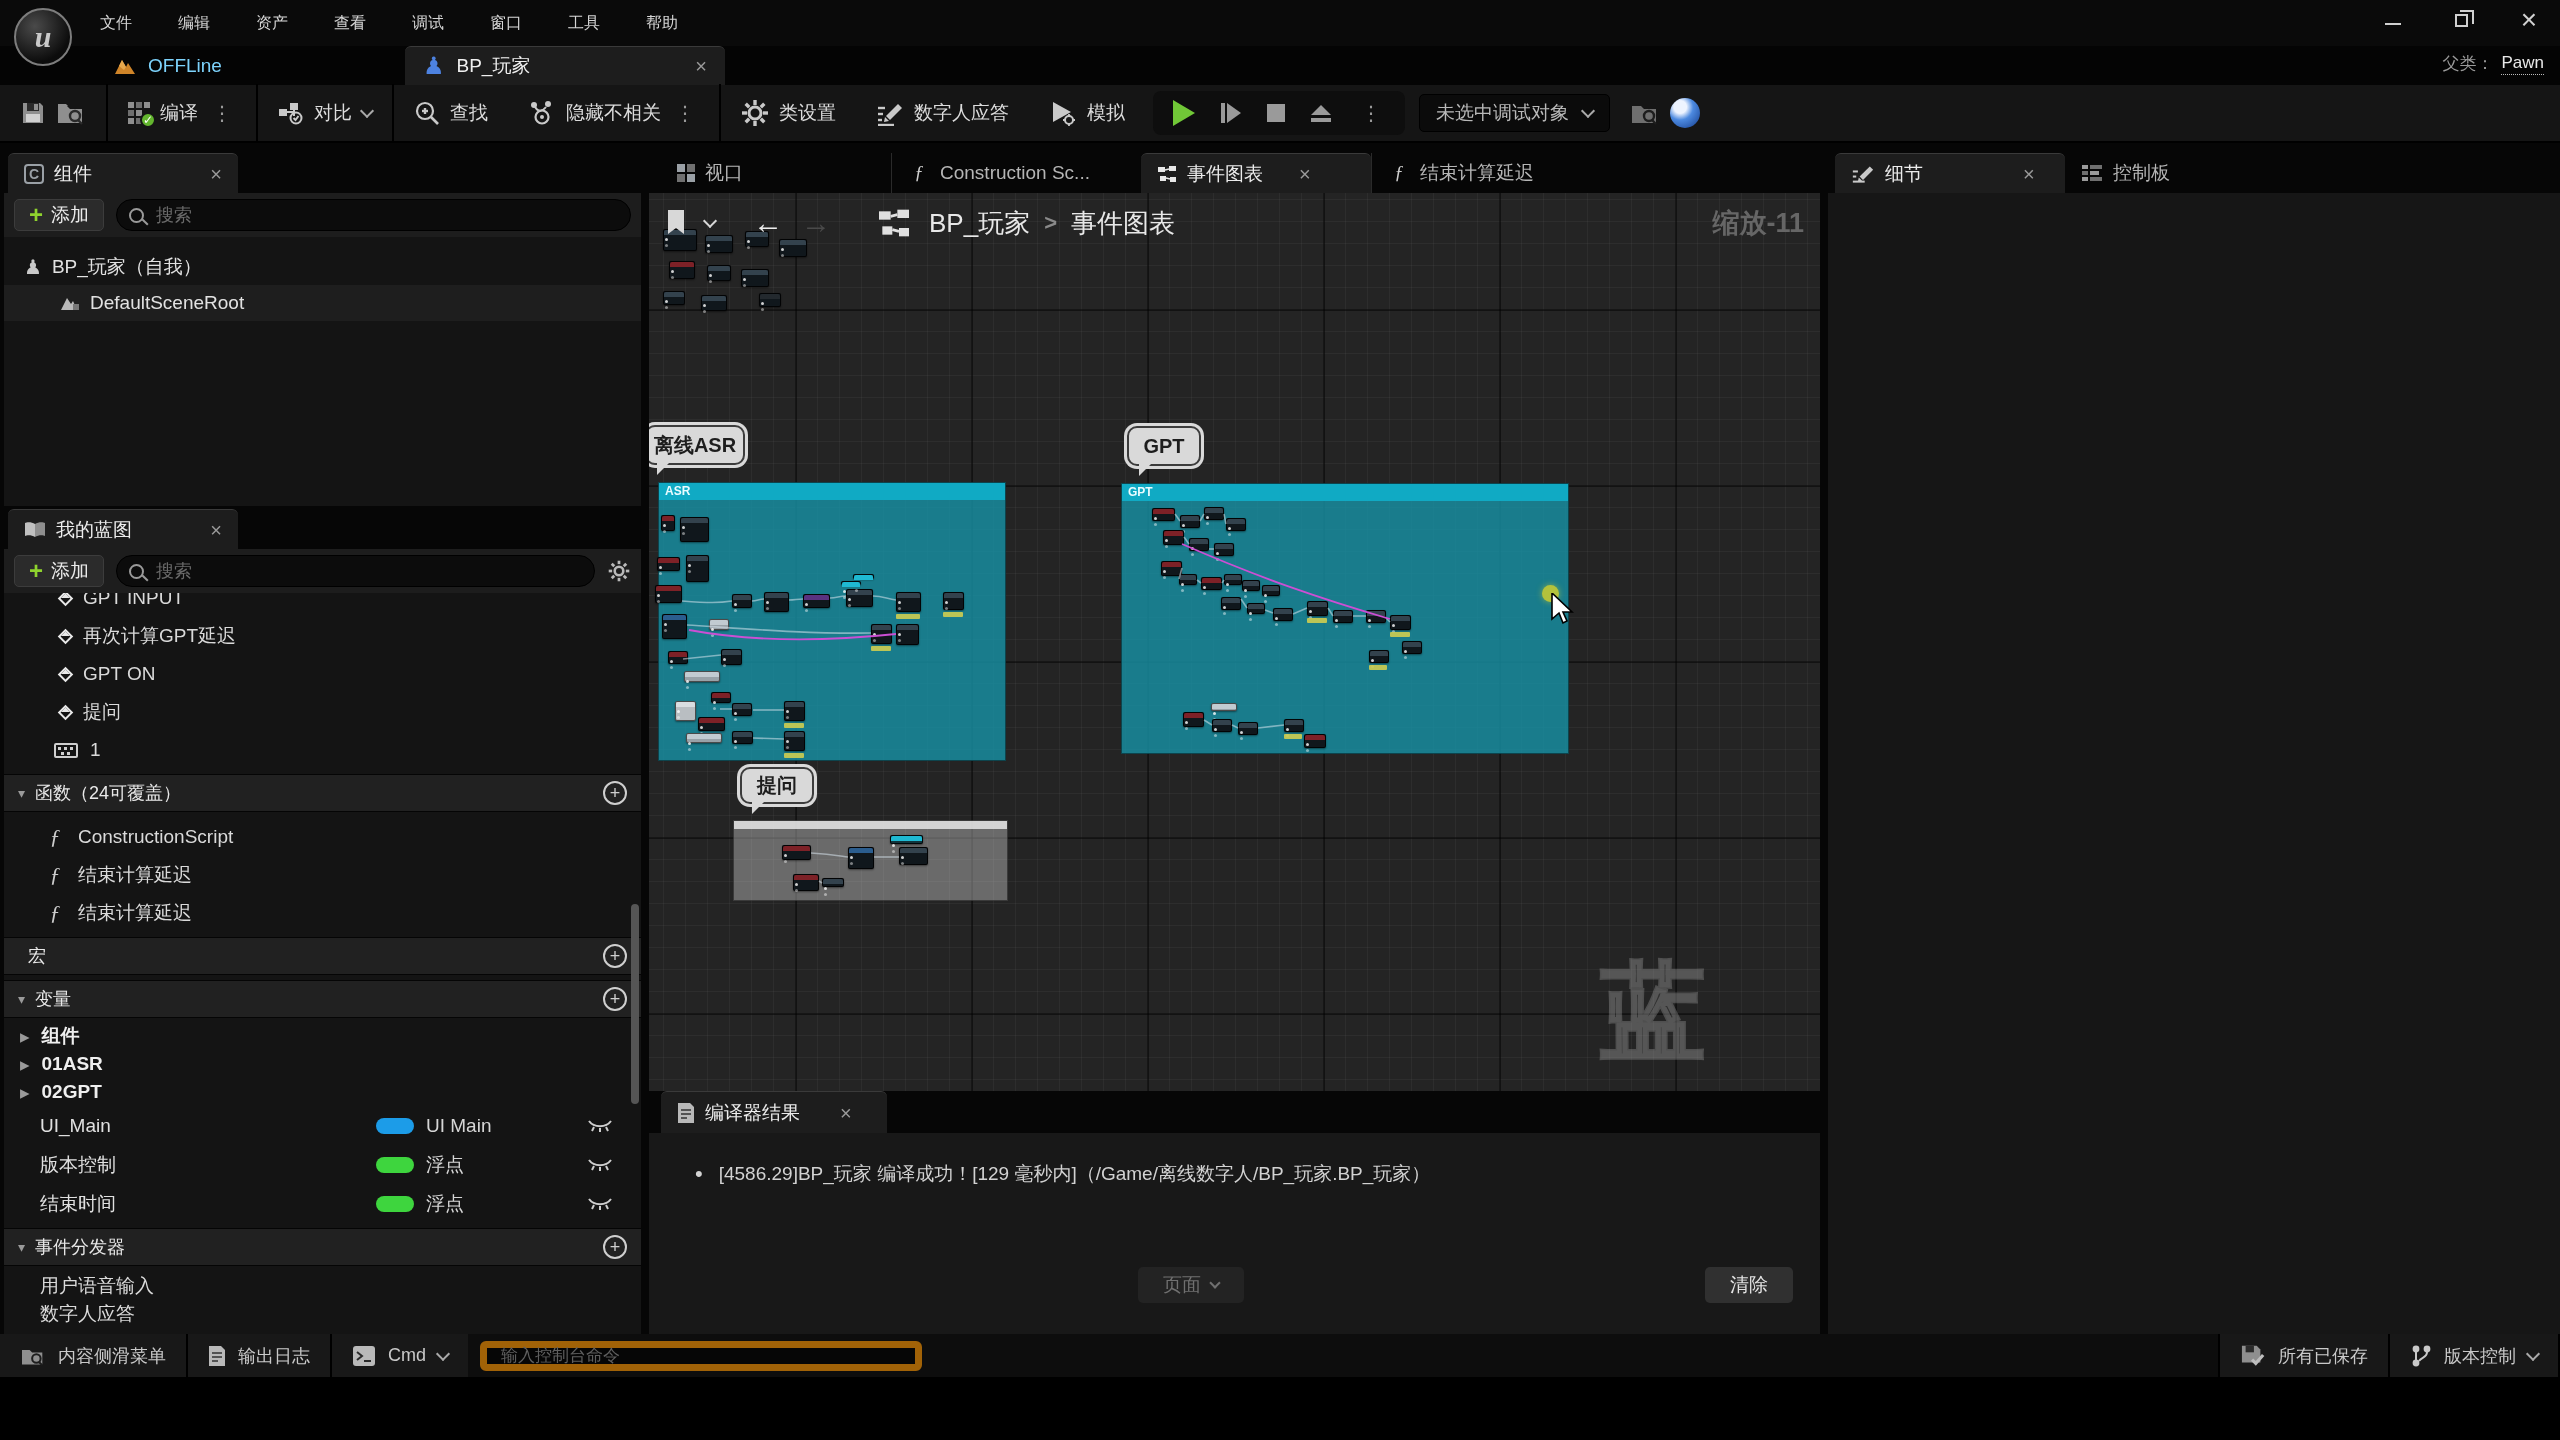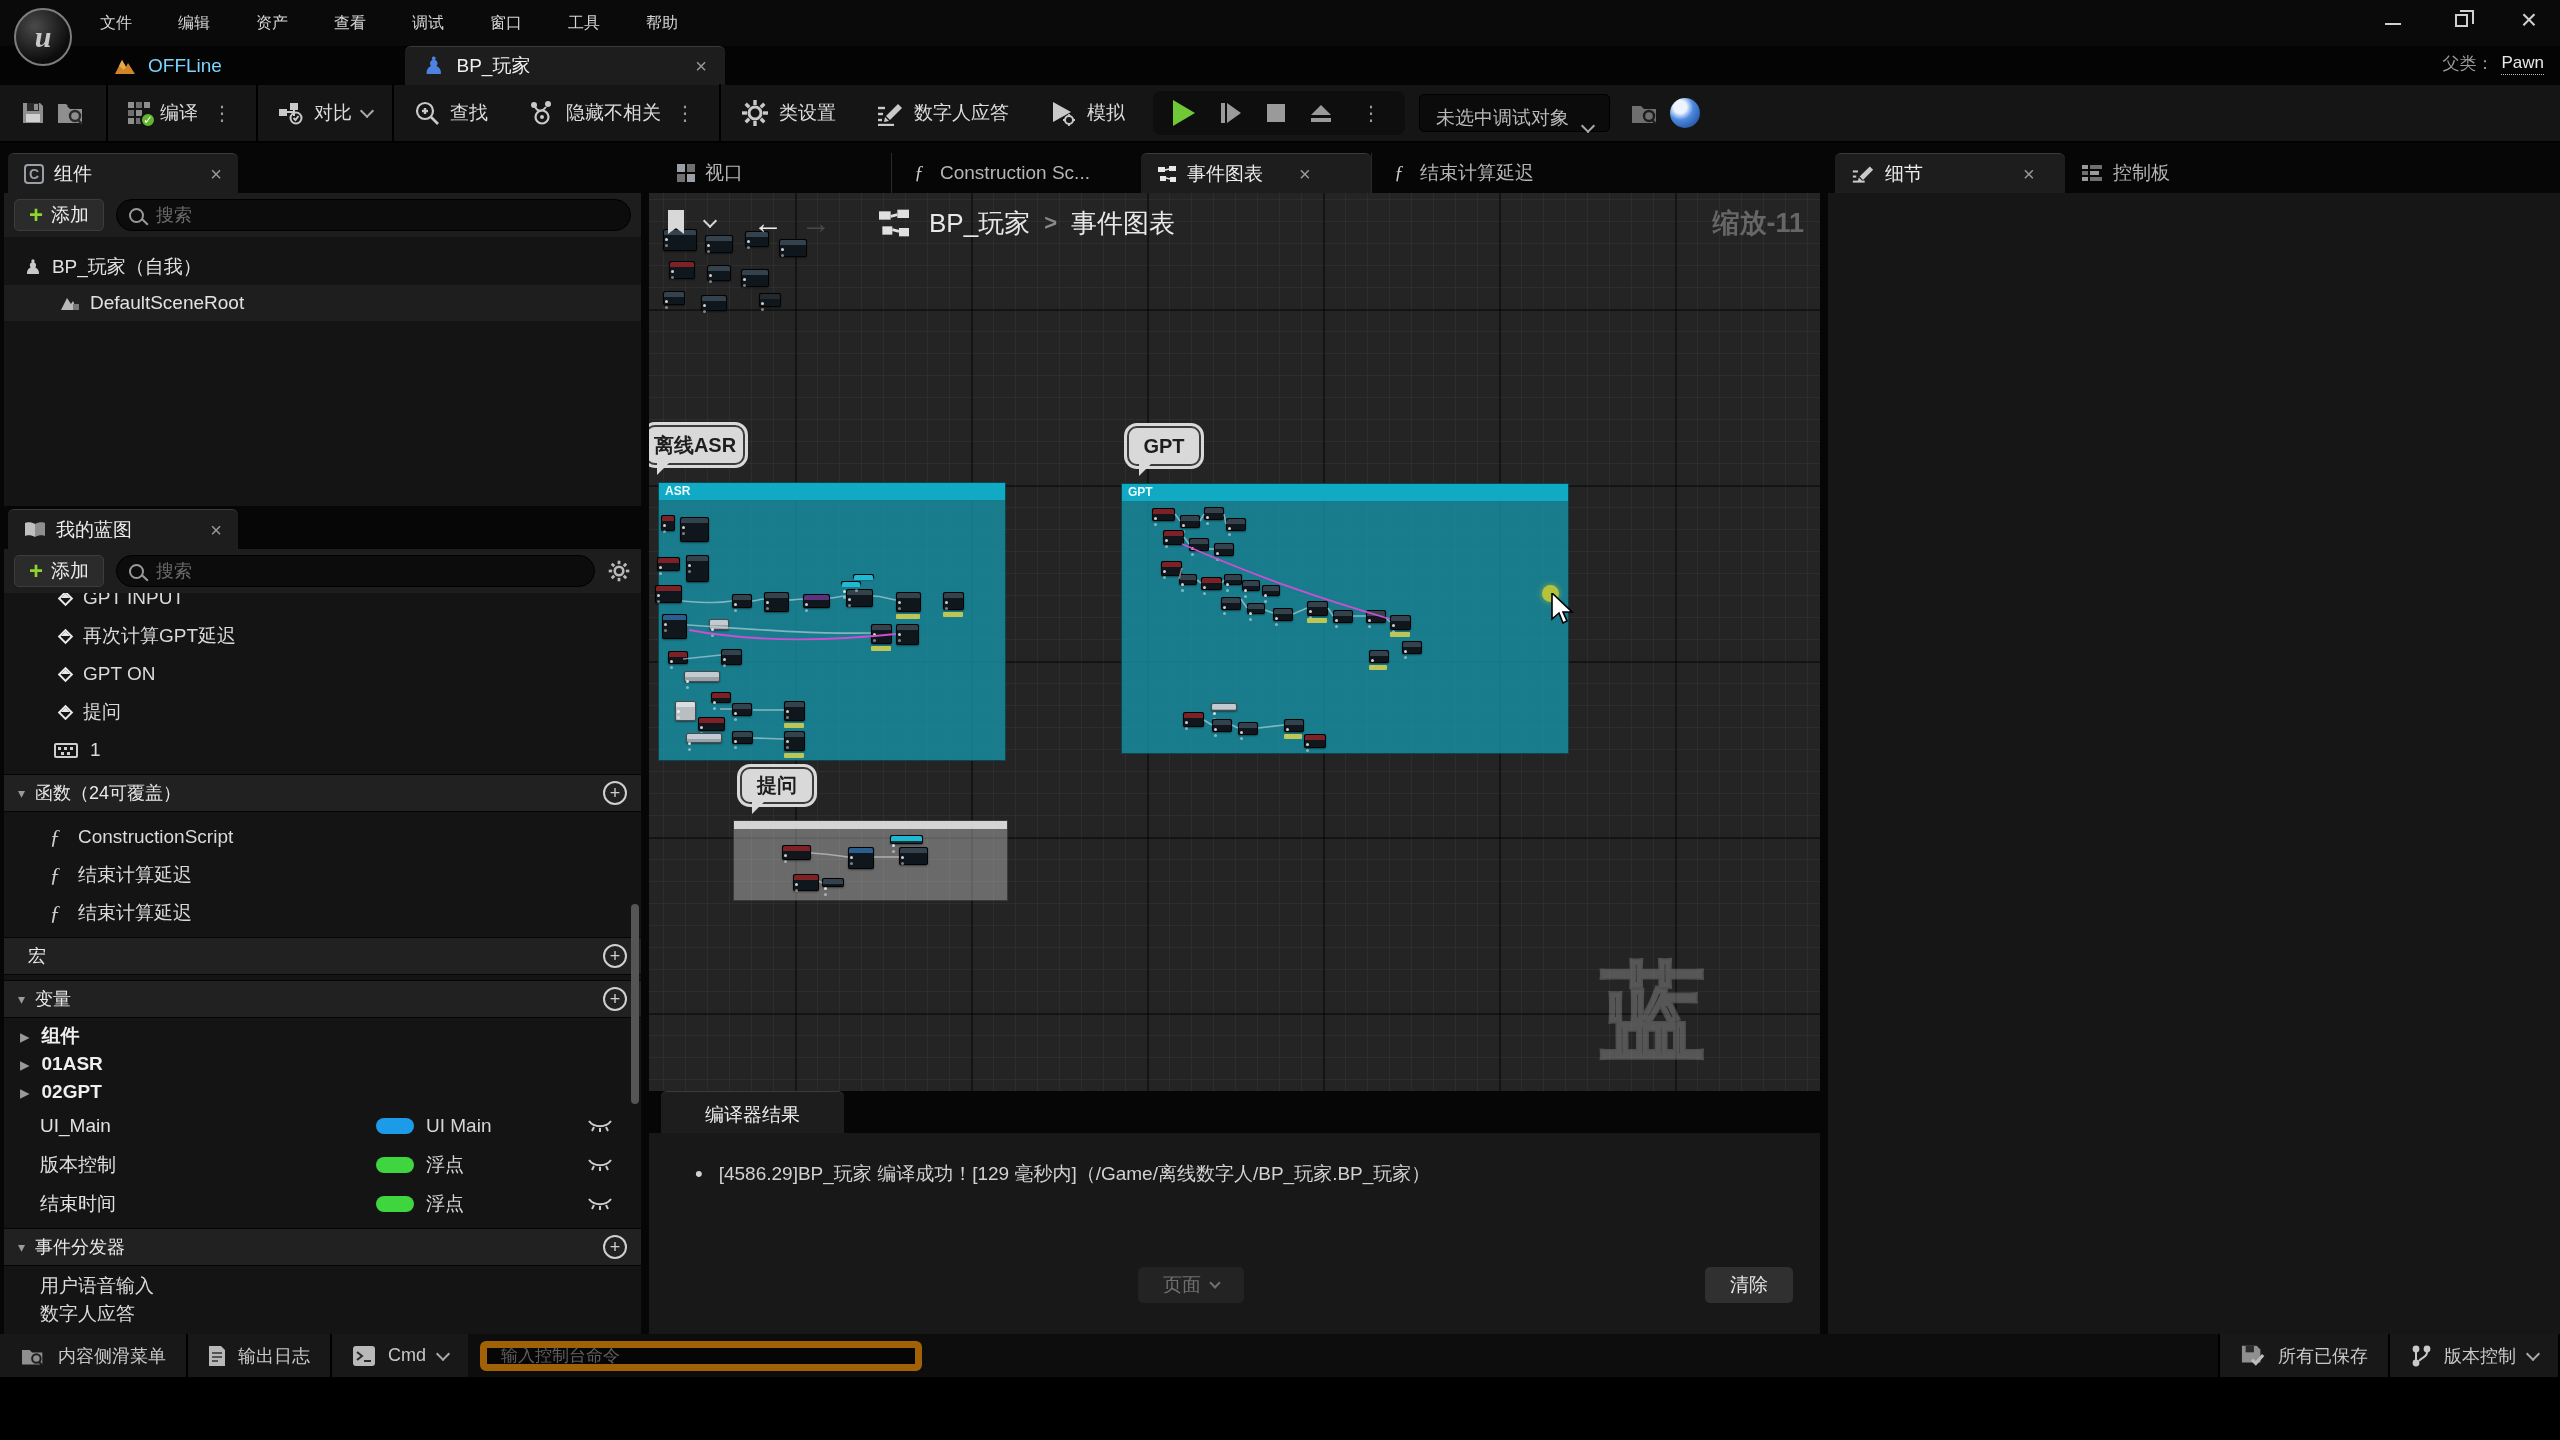--- a/index.html
+++ b/index.html
@@ -48,21 +48,21 @@
   .i-mag::after{content:"";position:absolute;width:8px;height:2px;background:#9a9a9a;transform:rotate(45deg);right:-7px;bottom:-2px;}
   .playbox{display:flex;align-items:center;gap:26px;background:#0e0e0e;border-radius:8px;height:44px;padding:0 20px;margin-left:8px;}
   .i-play{width:0;height:0;border-left:22px solid #71c837;border-top:13px solid transparent;border-bottom:13px solid transparent;}
   .i-step{display:flex;align-items:center;gap:2px;}
   .i-step i{display:block;width:4px;height:20px;background:#9a9a9a;}
   .i-step b{display:block;width:0;height:0;border-left:14px solid #9a9a9a;border-top:10px solid transparent;border-bottom:10px solid transparent;}
   .i-stop{width:18px;height:18px;background:#9a9a9a;}
   .i-eject{display:flex;flex-direction:column;align-items:center;gap:3px;}
   .i-eject i{display:block;width:0;height:0;border-bottom:10px solid #9a9a9a;border-left:10px solid transparent;border-right:10px solid transparent;}
   .i-eject b{display:block;width:20px;height:4px;background:#9a9a9a;}
-  #debug-dd{display:flex;align-items:flex-end;gap:14px;background:#0b0b0b;border:1px solid #000;border-radius:5px;height:38px;padding:0 16px;margin-left:14px;}
+  #debug-dd{display:flex;align-items:center;gap:14px;background:#0b0b0b;border:1px solid #000;border-radius:5px;height:38px;padding:0 16px;margin-left:14px;}
   #debug-dd .tb-label{color:#b9b9b9;}
   .i-globe{width:30px;height:30px;border-radius:50%;background:radial-gradient(circle at 34% 30%,#eef4ff 0 22%,#4d8ae0 45%,#123a8a 100%);}
   svg.ic{display:block;}
 
   
   .panel-tabs{position:absolute;height:40px;display:flex;}
   .ptab{height:40px;display:flex;align-items:center;gap:10px;padding:0 16px;font-size:19px;color:#b5b5b5;}
   .ptab.active{background:#1d1d1d;border-radius:6px 6px 0 0;color:#ececec;border-top:1px solid #3a3a3a;}
   .panel-body{position:absolute;background:#141414;}
   .row-toolbar{display:flex;align-items:center;gap:12px;background:#1d1d1d;padding:6px 10px;height:44px;position:relative;z-index:5;}
@@ -719,21 +719,21 @@
 
     <div id="cursor">
       <span class="dot"></span>
       <svg width="26" height="32" viewBox="0 0 13 16" style="position:absolute;left:8px;top:8px;">
         <path d="M1 0 L1 13 L4.5 10 L6.5 15 L8.5 14 L6.5 9.5 L11 9.5 Z" fill="#fff" stroke="#000" stroke-width="0.8"></path>
       </svg>
     </div>
   </div>
 
   <div class="panel-tabs" style="left:661px;top:1091px;">
-    <div class="ptab active" style="width:183px;height:42px;flex-direction:column;">
+    <div class="ptab active" style="width:226px;height:42px;">
       <svg class="ic" width="18" height="22" viewBox="0 0 18 22">
         <path d="M1 1 h12 l4 4 v16 h-16 z" fill="#b9b9b9"></path>
         <g stroke="#3a3a3a" stroke-width="1.6">
             <line x1="4" y1="8" x2="14" y2="8"></line>
             <line x1="4" y1="12" x2="14" y2="12"></line>
             <line x1="4" y1="16" x2="10" y2="16"></line>
           </g>
       </svg>
       <span>编译器结果</span>
       <span class="close" style="margin-left:30px;">×</span>

